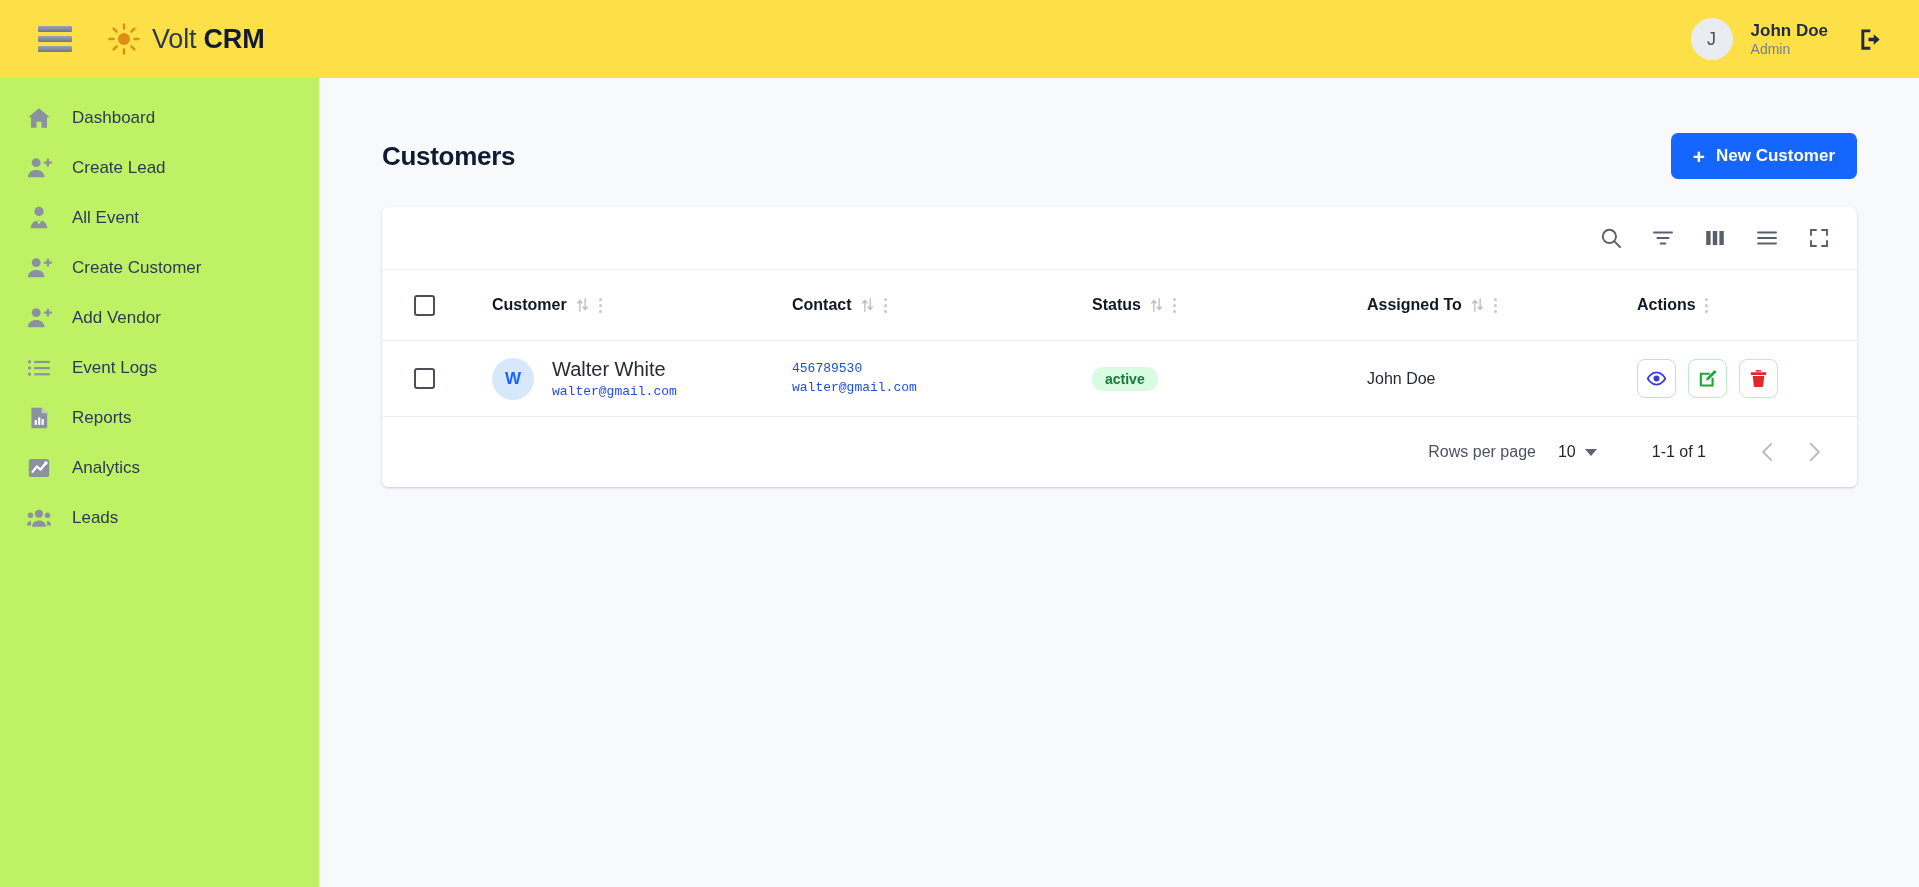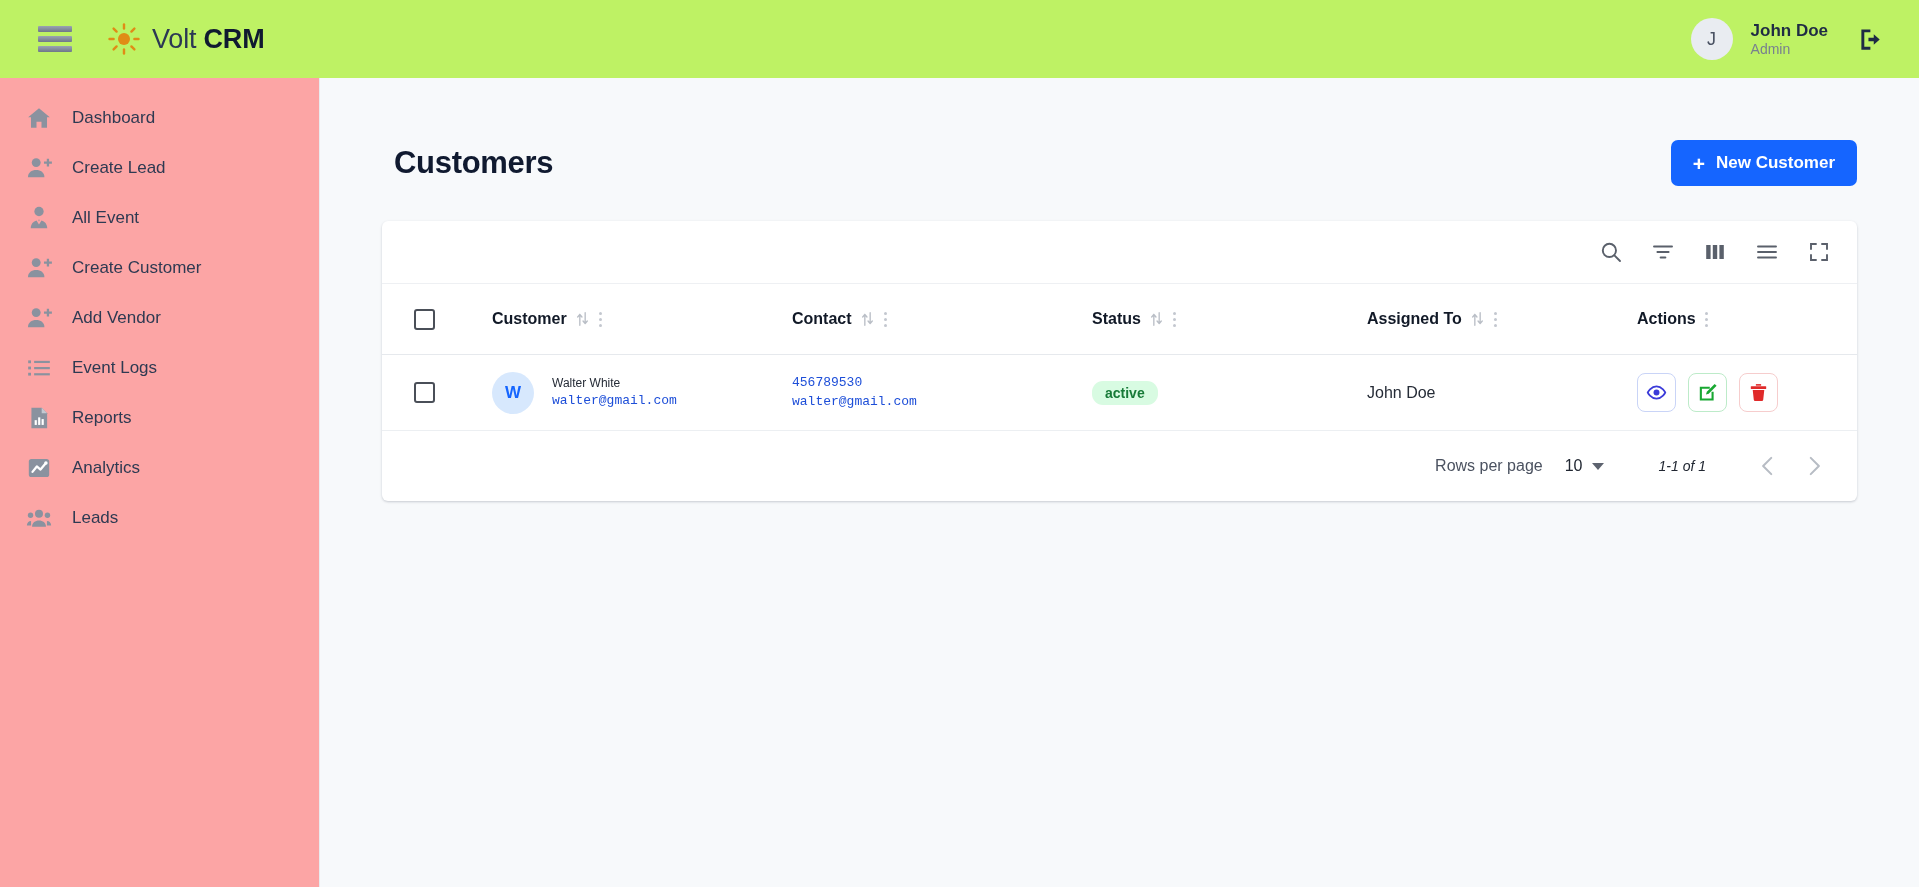--- a/index.html
+++ b/index.html
@@ -9,21 +9,21 @@
     overflow: hidden;
     font-family: "Liberation Sans", sans-serif;
     background: #ffffff;
     -webkit-font-smoothing: antialiased;
   }
 
   
   .topbar {
     position: absolute; top: 0; left: 0;
     width: 1919px; height: 78px;
-    background: #bef264;
+    background: #fde047;
     display: flex; align-items: center;
     z-index: 20;
   }
   .hamburger {
     margin-left: 38px;
     width: 34px; height: 26px;
     display: flex; flex-direction: column; justify-content: space-between;
     cursor: pointer;
   }
   .hamburger span {
@@ -55,21 +55,21 @@
   }
   .user-meta { line-height: 1.25; }
   .user-name { font-size: 17px; font-weight: 700; color: #1f2b44; }
   .user-role { font-size: 14px; color: #78808f; }
   .logout-icon { width: 27px; height: 27px; margin-left: 12px; cursor: pointer; }
 
   
   .sidebar {
     position: absolute; top: 78px; left: 0;
     width: 319px; height: 809px;
-    background: #fca5a5;
+    background: #bef264;
     padding-top: 18px;
   }
   .nav-item {
     display: flex; align-items: center;
     height: 44px; margin: 0 8px 6px 8px;
     padding-left: 18px;
     border-radius: 9px;
     cursor: pointer;
     gap: 20px;
   }
@@ -83,22 +83,22 @@
     position: absolute; top: 78px; left: 319px;
     width: 1600px; height: 809px;
     background: #f7f9fb;
     border-left: 1px solid #e8ebef;
   }
   .page-head {
     display: flex; align-items: center; justify-content: space-between;
     padding: 55px 62px 0 62px;
   }
   .page-title {
-    font-size: 31px; font-weight: 700; color: #101a30;
-    letter-spacing: -0.3px; margin: 12px; text-align: center;
+    font-size: 26px; font-weight: 700; color: #101a30;
+    letter-spacing: -0.3px; margin: 0; text-align: center;
   }
   .btn-primary {
     background: #1565ff; color: #ffffff;
     border: none; border-radius: 7px;
     height: 46px; padding: 0 22px;
     font-size: 17px; font-weight: 600;
     display: flex; align-items: center; gap: 11px;
     cursor: pointer;
     font-family: "Liberation Sans", sans-serif;
   }
@@ -149,21 +149,21 @@
   .tbody-row { height: 76px; border-bottom: 1px solid #eceff2; }
   .cell-check { padding-left: 32px; }
   .cust-cell { display: flex; align-items: center; gap: 18px; }
   .avatar-w {
     width: 42px; height: 42px; border-radius: 50%;
     background: #d7e8fd; color: #1565ff;
     display: flex; align-items: center; justify-content: center;
     font-size: 17px; font-weight: 700;
   }
   .stack { line-height: 1.42; }
-  .t-primary { font-size: 12px; color: #252b36; }
+  .t-primary { font-size: 20px; color: #252b36; }
   .t-secondary { font-size: 13px; color: #1d4ed8; font-family: Liberation Mono, monospace; }
 
   .badge {
     display: inline-flex; align-items: center;
     background: #d8fbe2; color: #177a38;
     font-size: 14px; font-weight: 700;
     border-radius: 11px; padding: 4px 13px;
   }
   .assigned { font-size: 16px; color: #252b36; }
 
@@ -186,21 +186,21 @@
   }
   .pager-label { font-size: 16px; color: #4b5260; }
   .rows-select {
     display: flex; align-items: center; gap: 9px;
     margin-left: 13px; cursor: pointer;
   }
   .rows-value { font-size: 16px; color: #212732; }
   .caret { width: 0; height: 0;
     border-left: 6px solid transparent; border-right: 6px solid transparent;
     border-top: 7px solid #5d636f; }
-  .range { font-size: 14px; color: #212732; margin-left: 46px; font-style: italic; }
+  .range { font-size: 16px; color: #212732; margin-left: 46px; }
   .nav-arrows { display: flex; align-items: center; gap: 20px; margin-left: 40px; }
   .arrow { width: 26px; height: 26px; cursor: pointer; display: block; }
 </style>
 </head>
 <body>
 
 <div class="topbar">
 
   <div class="hamburger">
     <span></span>

